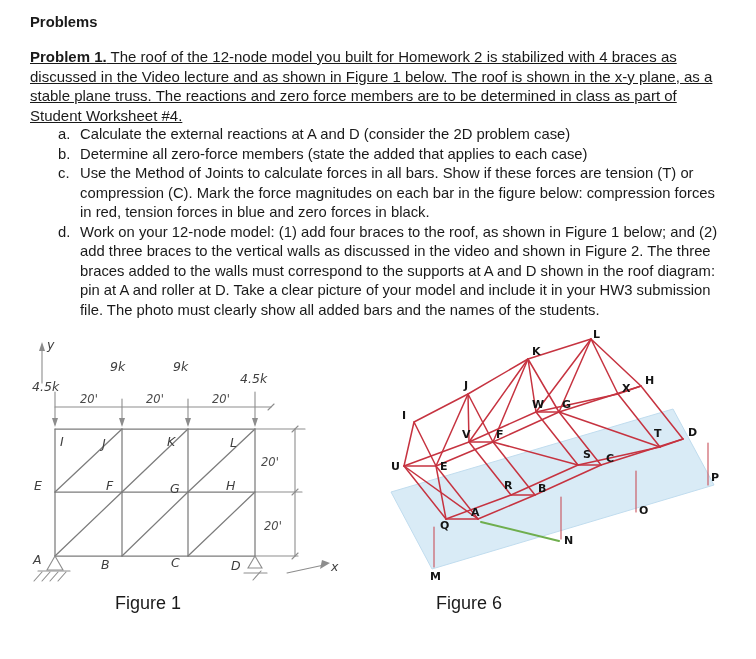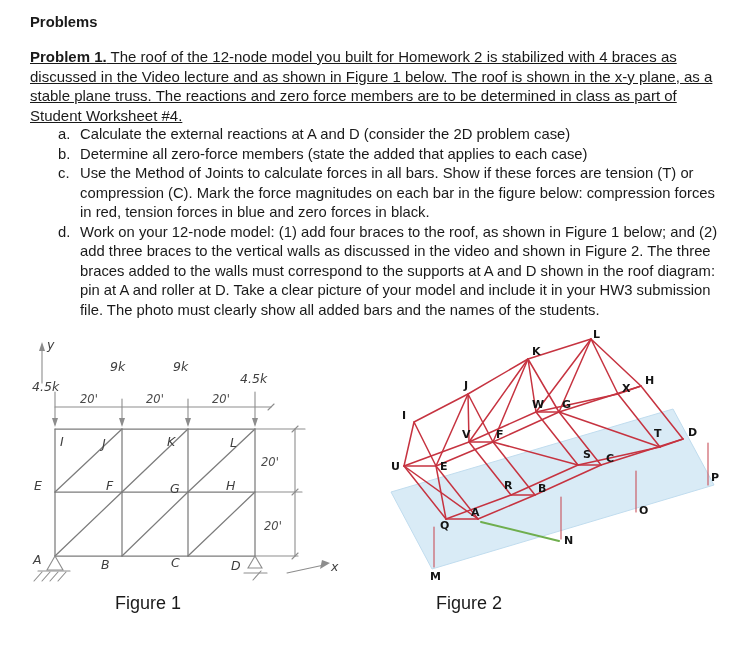--- a/index.html
+++ b/index.html
@@ -238,17 +238,17 @@
           <text class="lbl2" x="118" y="160">R</text>
           <text class="lbl2" x="152" y="163">B</text>
           <text class="lbl2" x="325" y="152">P</text>
           <text class="lbl2" x="253" y="185">O</text>
           <text class="lbl2" x="85" y="187">A</text>
           <text class="lbl2" x="54" y="200">Q</text>
           <text class="lbl2" x="178" y="215">N</text>
           <text class="lbl2" x="44" y="251">M</text>
         </g>
       </svg>
-      <figcaption class="cap2">Figure 2</figcaption>
+      <figcaption class="cap2">Figure 6</figcaption>
     </figure>
 
   </div>
 </div>
 
 </body></html>

